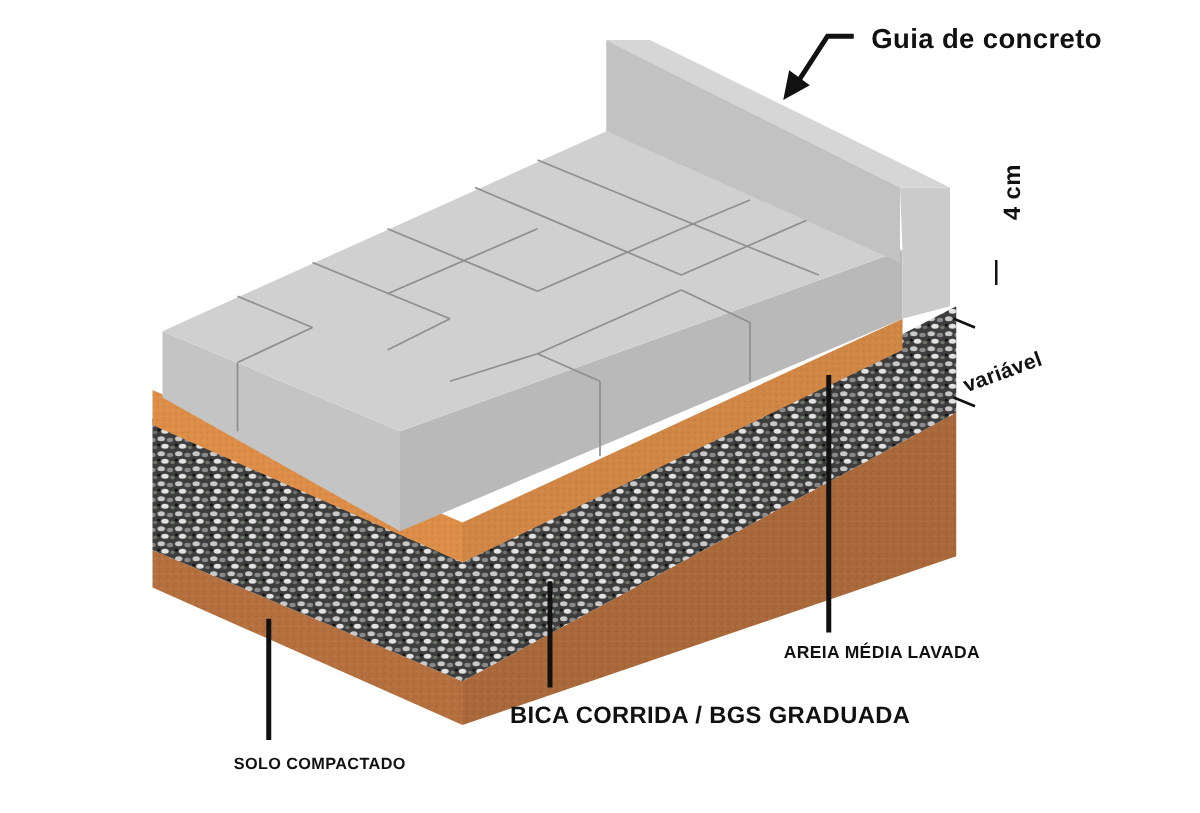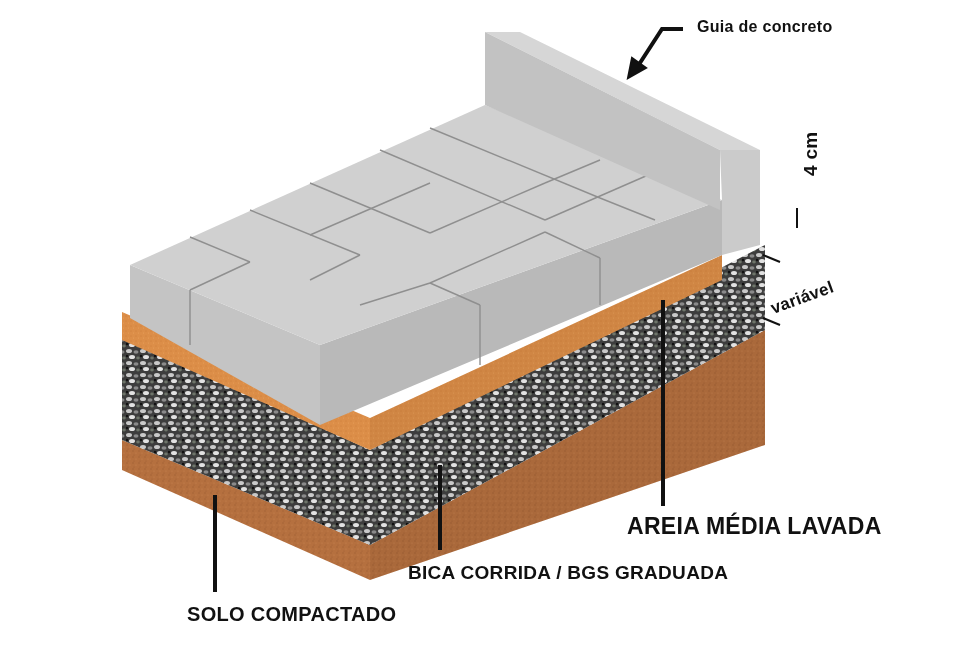--- a/index.html
+++ b/index.html
@@ -1,24 +1,24 @@
 <!DOCTYPE html>
 <html><head>
 <meta charset="utf-8">
 <style>
   html, body { margin:0; padding:0; background:#ffffff; }
   body { width:960px; height:650px; position:relative; overflow:hidden;
          font-family:"Liberation Sans", sans-serif; }
   #diagram { position:absolute; left:0; top:0; width:960px; height:650px; }
   .label { position:absolute; font-family:"Liberation Sans", sans-serif; font-weight:700;
            color:#111111; white-space:nowrap; letter-spacing:0.3px; }
-  .lbl-guia { left:697px; top:18px; font-size:16px; }
-  .lbl-areia { left:627px; top:513px; font-size:23px; }
+  .lbl-guia { left:697px; top:18px; font-size:22px; }
+  .lbl-areia { left:627px; top:513px; font-size:14px; }
   .lbl-bica { left:408px; top:562px; font-size:19px;text-align:right; }
-  .lbl-solo { left:187px; top:603px; font-size:20px; }
+  .lbl-solo { left:187px; top:603px; font-size:13px; }
   .lbl-4cm { left:800px; top:176px; font-size:19px; transform-origin:left top; transform:rotate(-90deg); }
   .lbl-var { left:768px; top:300px; font-size:17px; transform-origin:left top; transform:rotate(-20deg); }
 </style>
 </head>
 <body>
 
 <svg id="diagram" viewBox="0 0 960 650" xmlns="http://www.w3.org/2000/svg">
   <defs>
     <pattern id="gravel" width="14" height="12" patternUnits="userSpaceOnUse">
       <rect width="14" height="12" fill="#3d3d3d"></rect>

